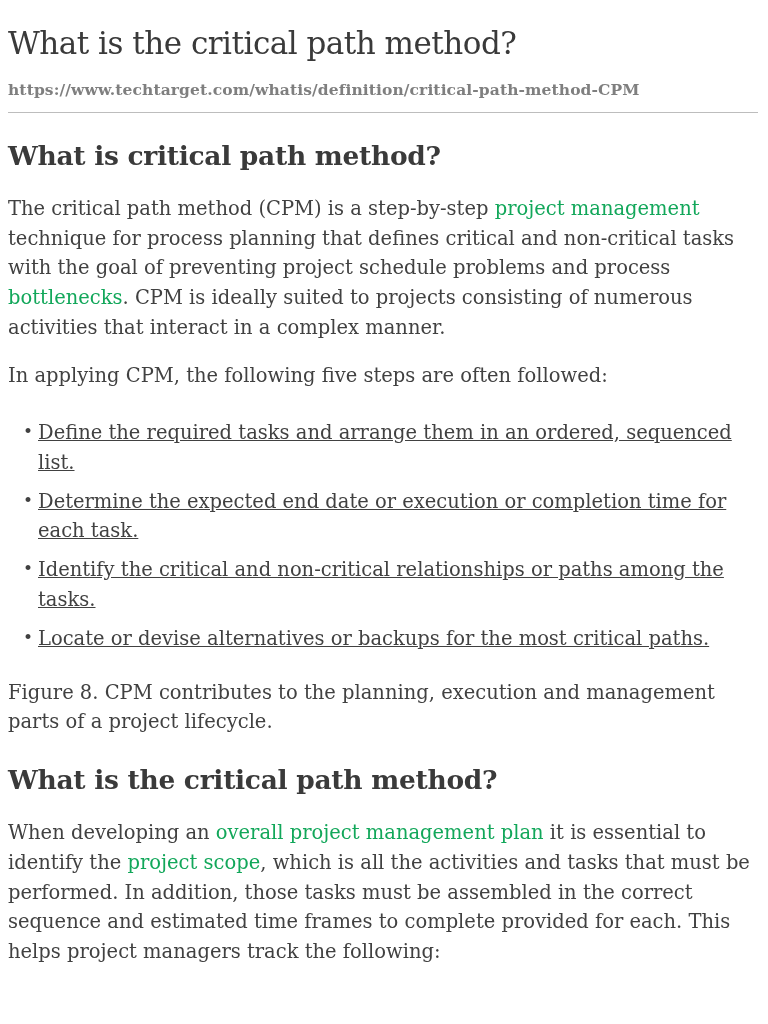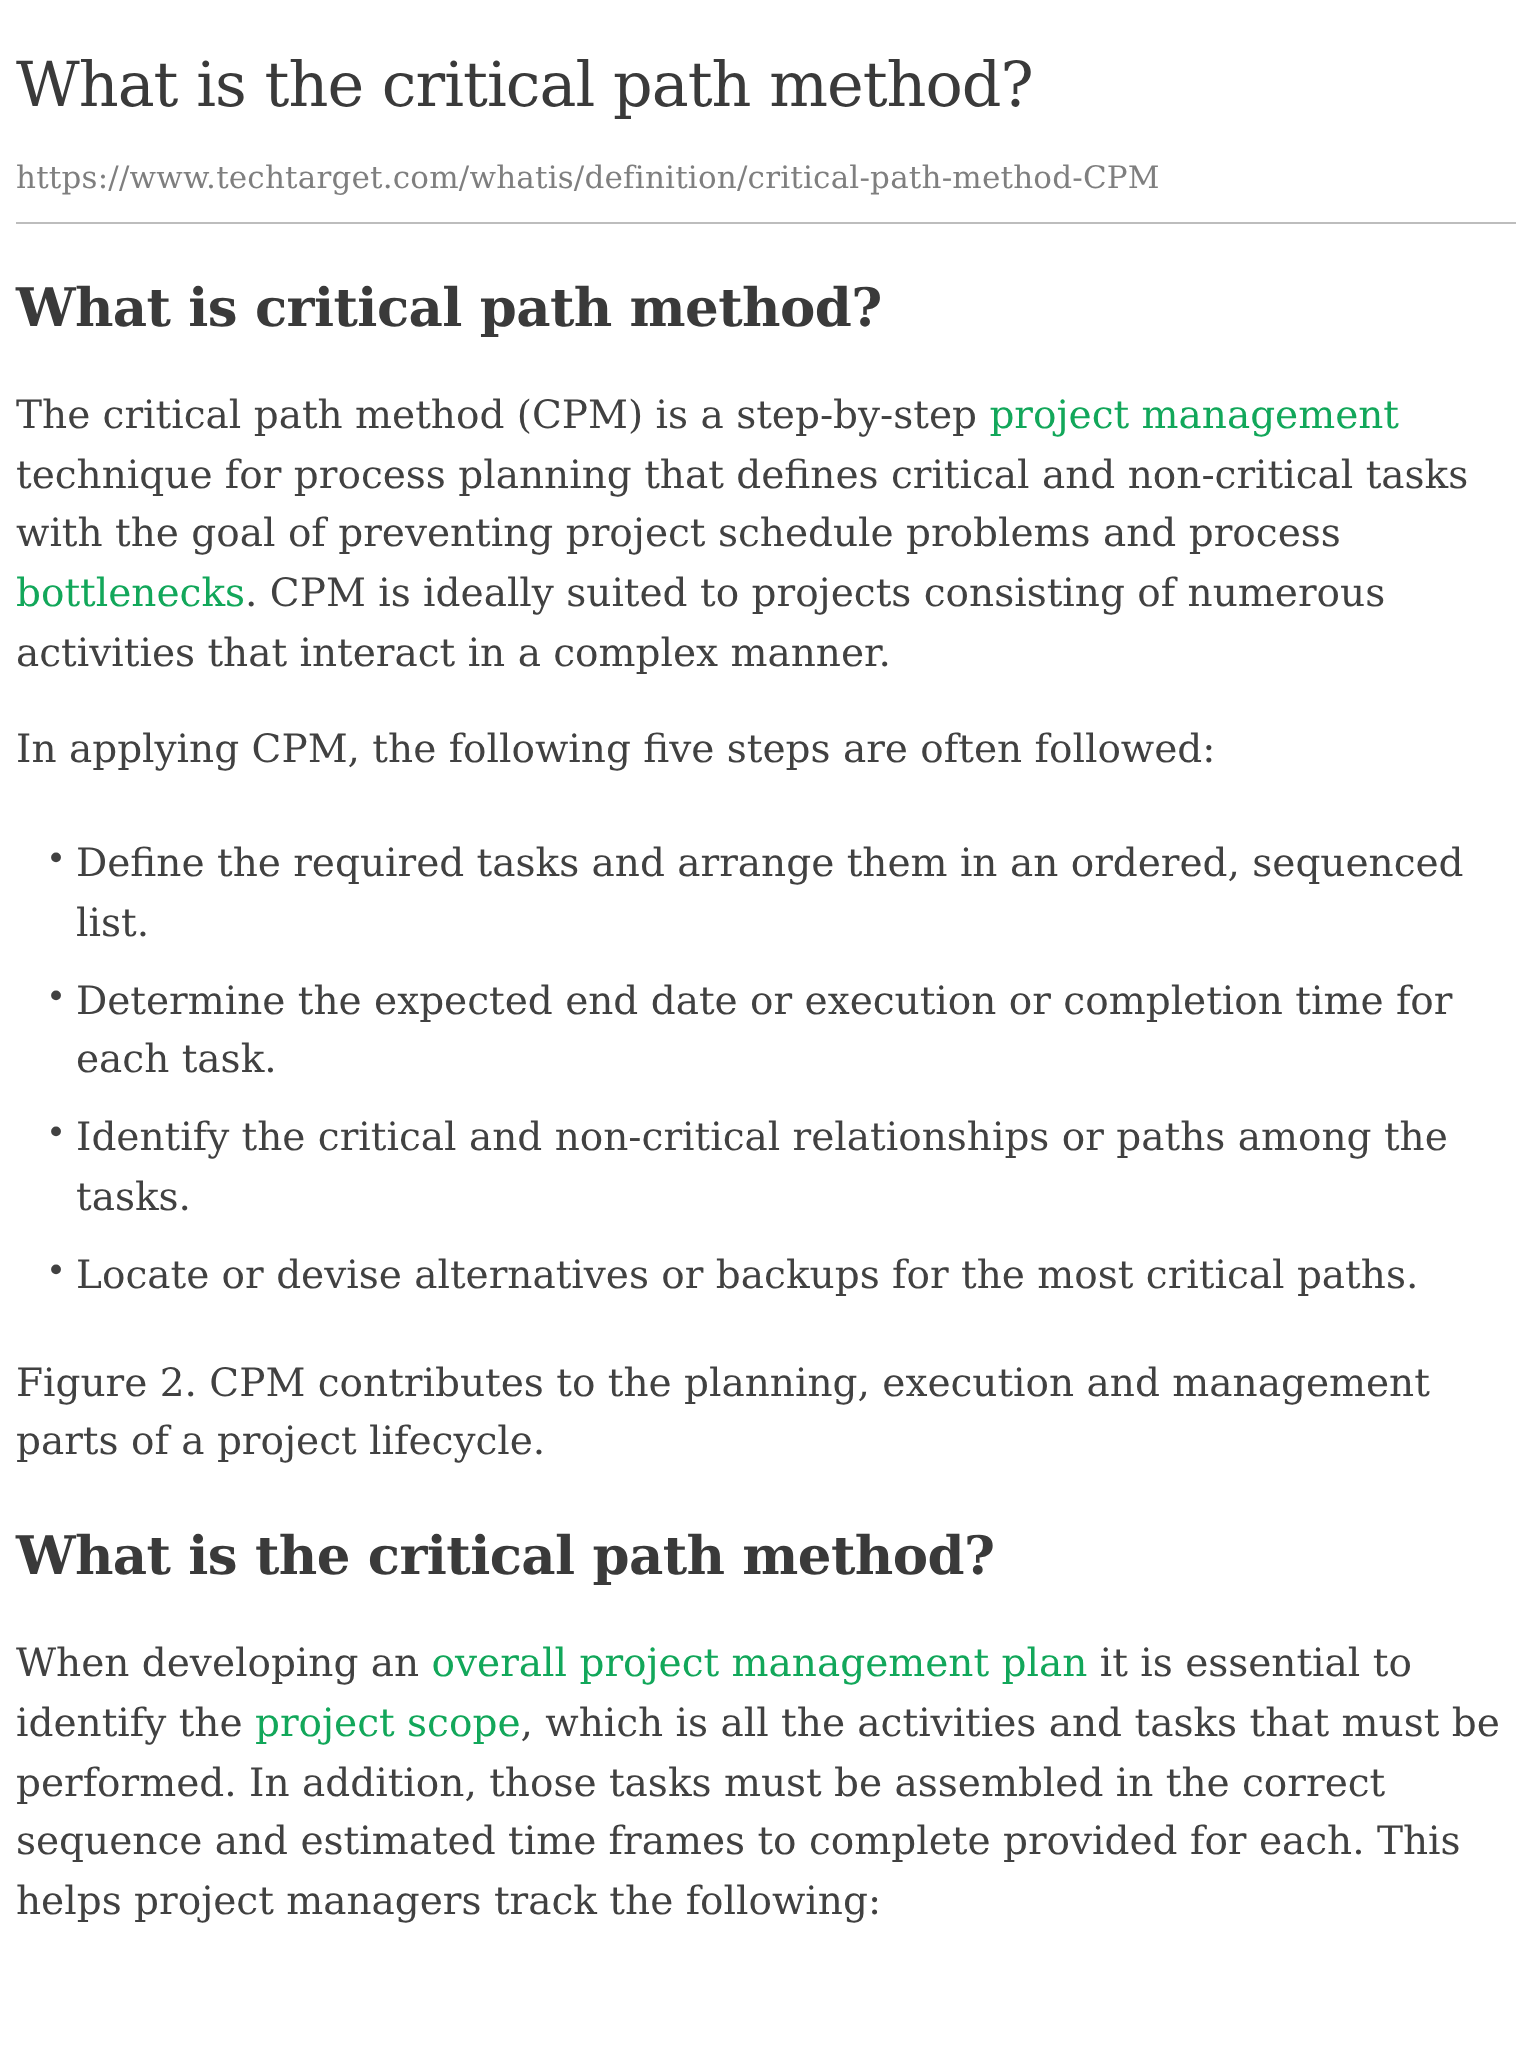--- a/index.html
+++ b/index.html
@@ -26,20 +26,21 @@
     color:var(--heading);
     letter-spacing:-0.5px;
     line-height:1.25;
     margin:0 0 17px 0;
   }
   .source-url{
     font-size:15.5px;
     color:var(--muted);
     letter-spacing:0.1px;
     margin:0 0 13px 0;
+    font-weight:bold;
   }
   hr{
     border:none;
     border-top:1px solid var(--rule);
     margin:0 0 4px 0;
   }
   h2{
     font-size:26.5px;
     font-weight:700;
     color:var(--heading);
@@ -54,20 +55,21 @@
   }
   a.link{
     color:var(--link);
     text-decoration:none;
     cursor:pointer;
   }
   ul{
     list-style:none;
     margin:27px 0 24px 0;
     padding-left:30px;
+    text-decoration:underline;
   }
   li{
     position:relative;
     font-size:19.5px;
     line-height:1.53;
     margin-bottom:9px;
   }
   li::before{
     content:"\2022";
     position:absolute;
@@ -94,19 +96,19 @@
 
   <p>In applying CPM, the following five steps are often followed:</p>
 
   <ul>
     <li>Define the required tasks and arrange them in an ordered, sequenced list.</li>
     <li>Determine the expected end date or execution or completion time for each task.</li>
     <li>Identify the critical and non-critical relationships or paths among the tasks.</li>
     <li>Locate or devise alternatives or backups for the most critical paths.</li>
   </ul>
 
-  <p>Figure 2. CPM contributes to the planning, execution and management parts of a project lifecycle.</p>
+  <p>Figure 8. CPM contributes to the planning, execution and management parts of a project lifecycle.</p>
 
   <h2>What is the critical path method?</h2>
 
   <p><span>When developing an </span><a class="link">overall project management plan</a><span> it is essential to identify the </span><a class="link">project scope</a><span>, which is all the activities and tasks that must be performed. In addition, those tasks must be assembled in the correct sequence and estimated time frames to complete provided for each. This helps project managers track the following:</span></p>
 
 </main>
 
 </body></html>

